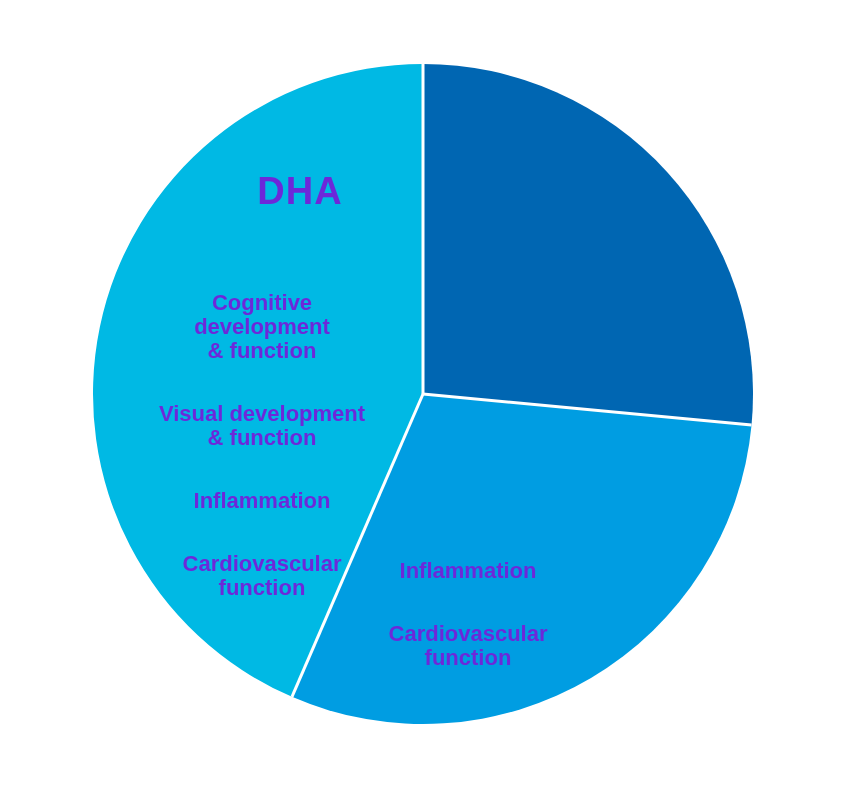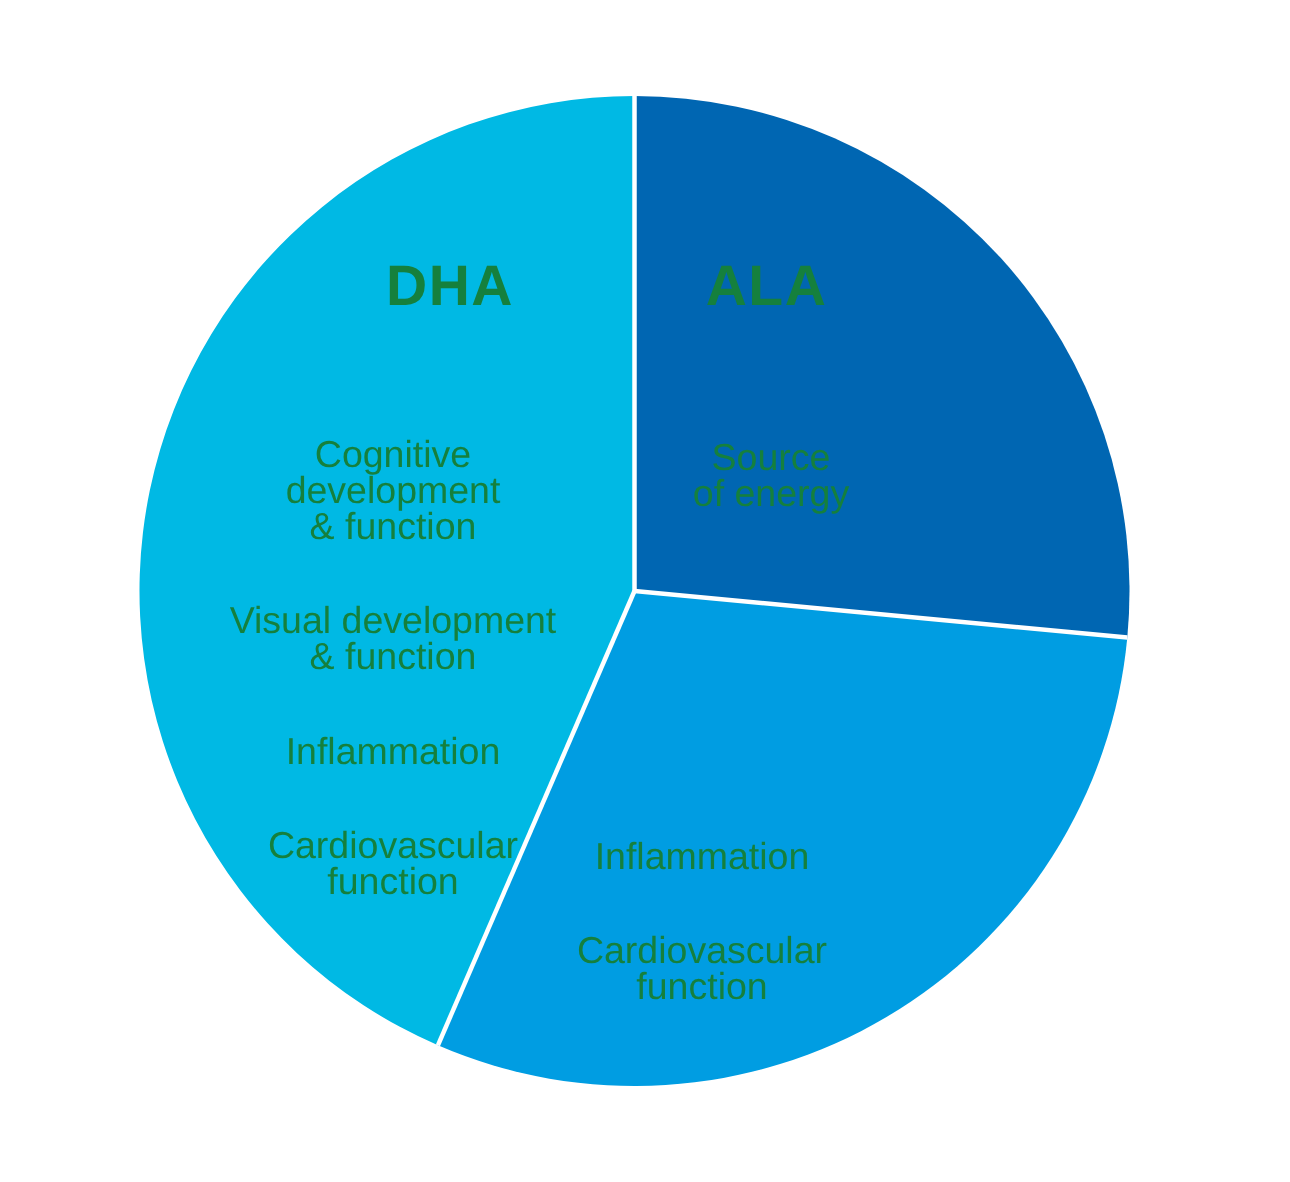--- a/index.html
+++ b/index.html
@@ -19,32 +19,32 @@
   }
   .stage svg {
     position: absolute;
     left: 0;
     top: 0;
   }
   .overlay {
     position: absolute;
     transform: translateX(-50%);
     text-align: center;
-    color: #15803d;
+    color: #6d28d9;
     white-space: pre-line;
   }
   .slice-heading {
     font-size: 38px;
     font-weight: 700;
     line-height: 38px;
     letter-spacing: 1px;
   }
   .benefit {
-    font-size: 25px;
-    font-weight: 400;
+    font-size: 22px;
+    font-weight: 700;
     line-height: 24px;
     margin: 0 0 21px 0;
   }
   .benefit:last-child { margin-bottom: 0; }
 </style>
 </head>
 <body>
 
 <div class="stage">
 
@@ -62,25 +62,20 @@
     <p class="benefit">Cognitive
 development
 &amp; function</p>
     <p class="benefit">Visual development
 &amp; function</p>
     <p class="benefit">Inflammation</p>
     <p class="benefit">Cardiovascular
 function</p>
   </div>
 
-  <div class="overlay slice-heading" style="left:511px; top:172px;">ALA</div>
-  <div class="overlay" style="left:514px; top:275px;">
-    <p class="benefit">Source
-of energy</p>
-  </div>
 
   <div class="overlay" style="left:468px; top:541px;">
     <p class="benefit">Inflammation</p>
     <p class="benefit">Cardiovascular
 function</p>
   </div>
 
 </div>
 
 </body></html>

